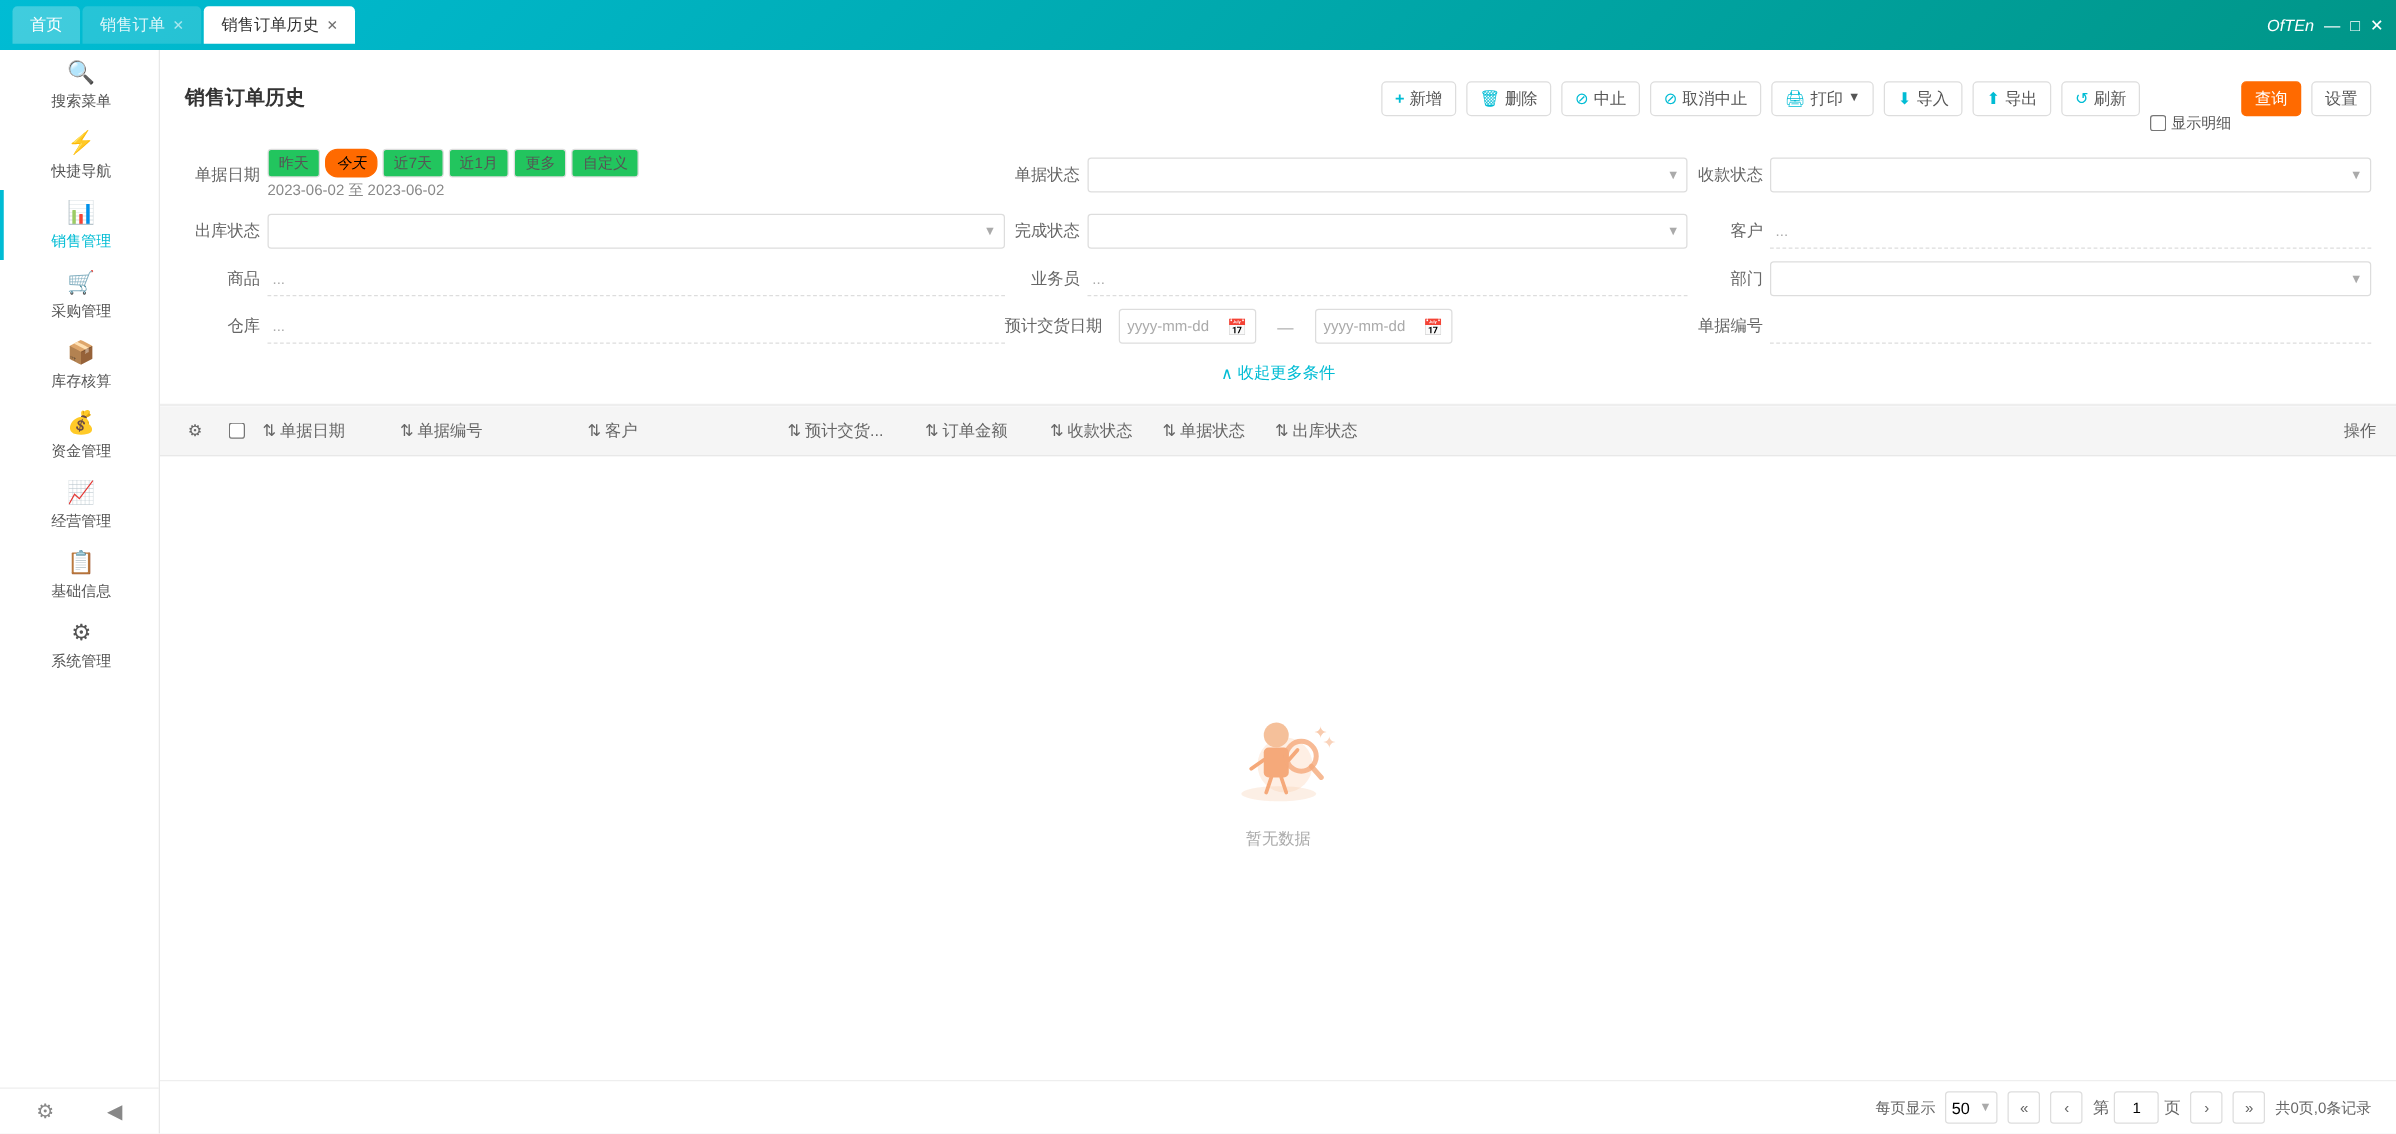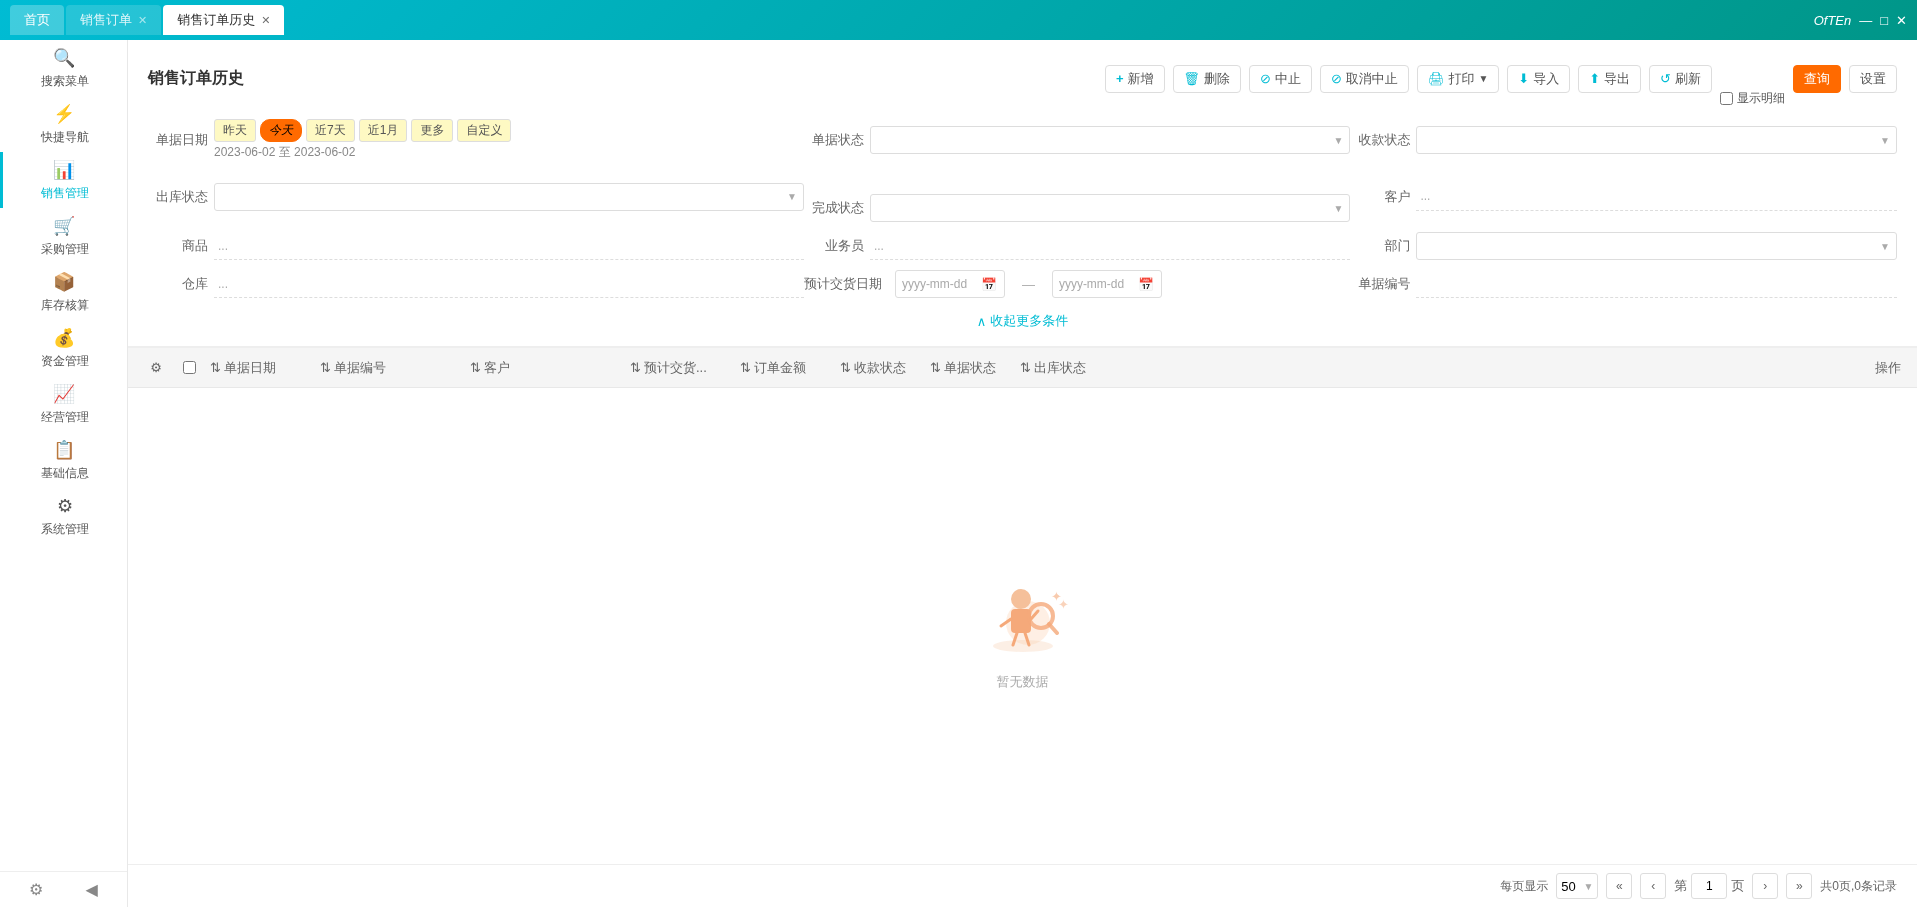--- a/index.html
+++ b/index.html
@@ -189,21 +189,21 @@
       align-items: center;
       gap: 4px;
     }
     .date-quick-btn {
       padding: 2px 8px;
       border: 1px solid #ddd;
       border-radius: 3px;
       cursor: pointer;
       font-size: 12px;
       color: #555;
-      background: #fef9c3;
+      background: #22c55e;
     }
     .date-quick-btn.active {
       background: #ff6a00;
       color: #000000;
       border-color: #ff6a00;
       border-radius: 10px;
       font-style: italic;
     }
     .date-range-text {
       font-size: 12px;
@@ -532,21 +532,21 @@
         </div>
 
         <div class="filter-row">
           <div class="filter-item" style="flex:1.2;">
             <span class="filter-label">出库状态</span>
             <div class="filter-select">
               <span></span>
               <span class="arrow">▼</span>
             </div>
           </div>
-          <div class="filter-item" style="flex:1;margin-top:23px;">
+          <div class="filter-item" style="flex:1;">
             <span class="filter-label">完成状态</span>
             <div class="filter-select">
               <span></span>
               <span class="arrow">▼</span>
             </div>
           </div>
           <div class="filter-item" style="flex:1;">
             <span class="filter-label">客户</span>
             <div class="filter-input-dotted">
               <span class="dotted-btn">...</span>

